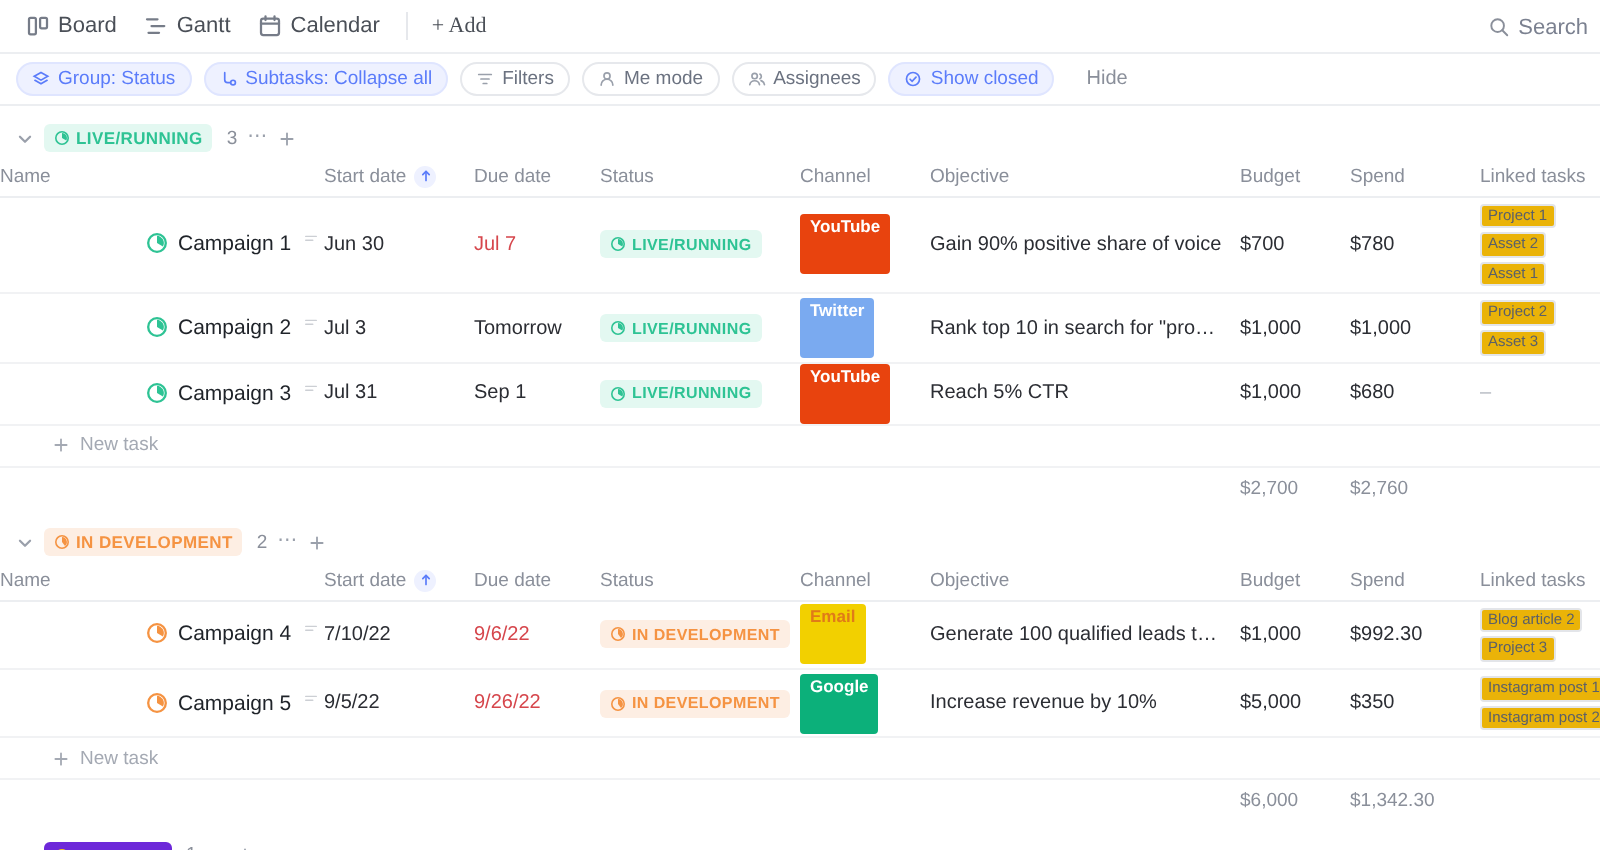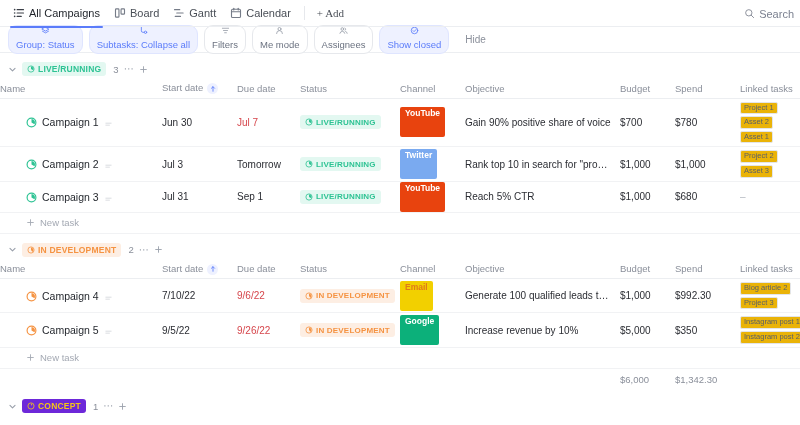--- a/index.html
+++ b/index.html
@@ -46,23 +46,23 @@
 
   
   .filterbar {
     height: 26px;
     display: flex; align-items: center; gap: 6px;
     padding: 0 8px;
     border-bottom: 1px solid #eceef1;
   }
   .pill {
     display: flex; align-items: center; gap: 4px;
-    height: 29px; padding: 0 7px;
+    height: 17px; padding: 0 7px;
     border-radius: 9px;
-    font-size: 9.5px; white-space: nowrap; flex-direction: column;
+    font-size: 9.5px; white-space: nowrap;
   }
   .pill.on {
     background: #eef1ff; color: #5b7cfa; border: 1px solid #dfe5ff;
   }
   .pill.off {
     background: #ffffff; color: #6b7280; border: 1px solid #e6e8ec;
   }
   .pill .ic { width: 9px; height: 9px; display: block; }
   .hidebtn {
     font-size: 10px; color: #8a8f9a; padding: 0 6px; margin-left: 4px;
@@ -110,21 +110,21 @@
     width: 11px; height: 11px; border-radius: 50%;
     background: #eef1ff; margin-left: 4px; vertical-align: middle;
   }
 
   tbody td {
     height: 22px; font-size: 10px; color: #2b2d33;
     border-bottom: 1px solid #f1f2f4; padding: 0;
     vertical-align: middle;
   }
   tr.tall td { height: 31px; }
-  .namecell { display: flex; align-items: flex-end; gap: 5px; padding-left: 26px; }
+  .namecell { display: flex; align-items: flex-start; gap: 5px; padding-left: 42px; margin-left: 31px; }
   .rowicon { width: 11px; height: 11px; flex: none; display: block; }
   .nametext { font-size: 10.5px; color: #1f2329; }
   .deslines { width: 9px; height: 7px; flex: none; display: block; opacity: .5; }
 
   .due-red { color: #d6464c; margin-top: 48px; }
   .due-plain { color: #2b2d33; }
 
   .sbadge {
     display: inline-flex; align-items: center; gap: 3px;
     height: 14px; padding: 0 5px; border-radius: 3px;
@@ -162,31 +162,20 @@
   tr.totals td { height: 22px; border-bottom: none; }
   .total { font-size: 9.5px; color: #8a8f9a; }
 </style>
 </head>
 <body>
 
 <div class="app">
 
   <div class="viewbar">
     <div id="tabs-host" style="display:flex;align-items:center;">
-        <div class="vtab active">
-          <svg viewBox="0 0 16 16" width="12" height="12" class="ic">
-            <circle cx="2.2" cy="3.5" r="1.1" fill="#3a3f47"></circle>
-            <circle cx="2.2" cy="8" r="1.1" fill="#3a3f47"></circle>
-            <circle cx="2.2" cy="12.5" r="1.1" fill="#3a3f47"></circle>
-            <line x1="5.5" y1="3.5" x2="14" y2="3.5" fill="none" stroke="#3a3f47" stroke-width="1.5" stroke-linecap="round"></line>
-            <line x1="5.5" y1="8" x2="14" y2="8" fill="none" stroke="#3a3f47" stroke-width="1.5" stroke-linecap="round"></line>
-            <line x1="5.5" y1="12.5" x2="11" y2="12.5" fill="none" stroke="#3a3f47" stroke-width="1.5" stroke-linecap="round"></line>
-          </svg>
-          <span>All Campaigns</span>
-        </div>
         <div class="vtab">
           <svg viewBox="0 0 16 16" width="12" height="12" class="ic">
             <rect x="2" y="2.5" width="4.6" height="11" rx="1" fill="none" stroke="#767c88" stroke-width="1.5" stroke-linecap="round"></rect>
             <rect x="9.4" y="2.5" width="4.6" height="7" rx="1" fill="none" stroke="#767c88" stroke-width="1.5" stroke-linecap="round"></rect>
           </svg>
           <span>Board</span>
         </div>
         <div class="vtab">
           <svg viewBox="0 0 16 16" width="12" height="12" class="ic">
             <line x1="2" y1="3.5" x2="9" y2="3.5" fill="none" stroke="#767c88" stroke-width="1.5" stroke-linecap="round"></line>
@@ -430,20 +419,31 @@
               <td colspan="9">
                 <div class="newtask-in">
                   <svg viewBox="0 0 16 16" width="9" height="9" class="ic">
                     <line x1="8" y1="3" x2="8" y2="13" fill="none" stroke="#a4a9b3" stroke-width="1.6" stroke-linecap="round"></line>
                     <line x1="3" y1="8" x2="13" y2="8" fill="none" stroke="#a4a9b3" stroke-width="1.6" stroke-linecap="round"></line>
                   </svg>
                   <span>New task</span>
                 </div>
               </td>
             </tr>
+            <tr class="totals">
+              <td></td>
+              <td></td>
+              <td></td>
+              <td></td>
+              <td></td>
+              <td></td>
+              <td class="total">$2,700</td>
+              <td class="total">$2,760</td>
+              <td></td>
+            </tr>
           </tbody>
         </table>
       </div>
       <div class="group">
         <div class="ghead">
           <svg viewBox="0 0 16 16" width="9" height="9" class="ic caret">
             <path d="M3.5 6 L8 10.5 L12.5 6" fill="none" stroke="#9aa0ab" stroke-width="2" stroke-linecap="round" stroke-linejoin="round"></path>
           </svg>
           <div class="gbadge" style="background: rgb(253, 238, 227); color: rgb(245, 147, 66);">
             <svg viewBox="0 0 16 16" width="8" height="8" class="ic">

